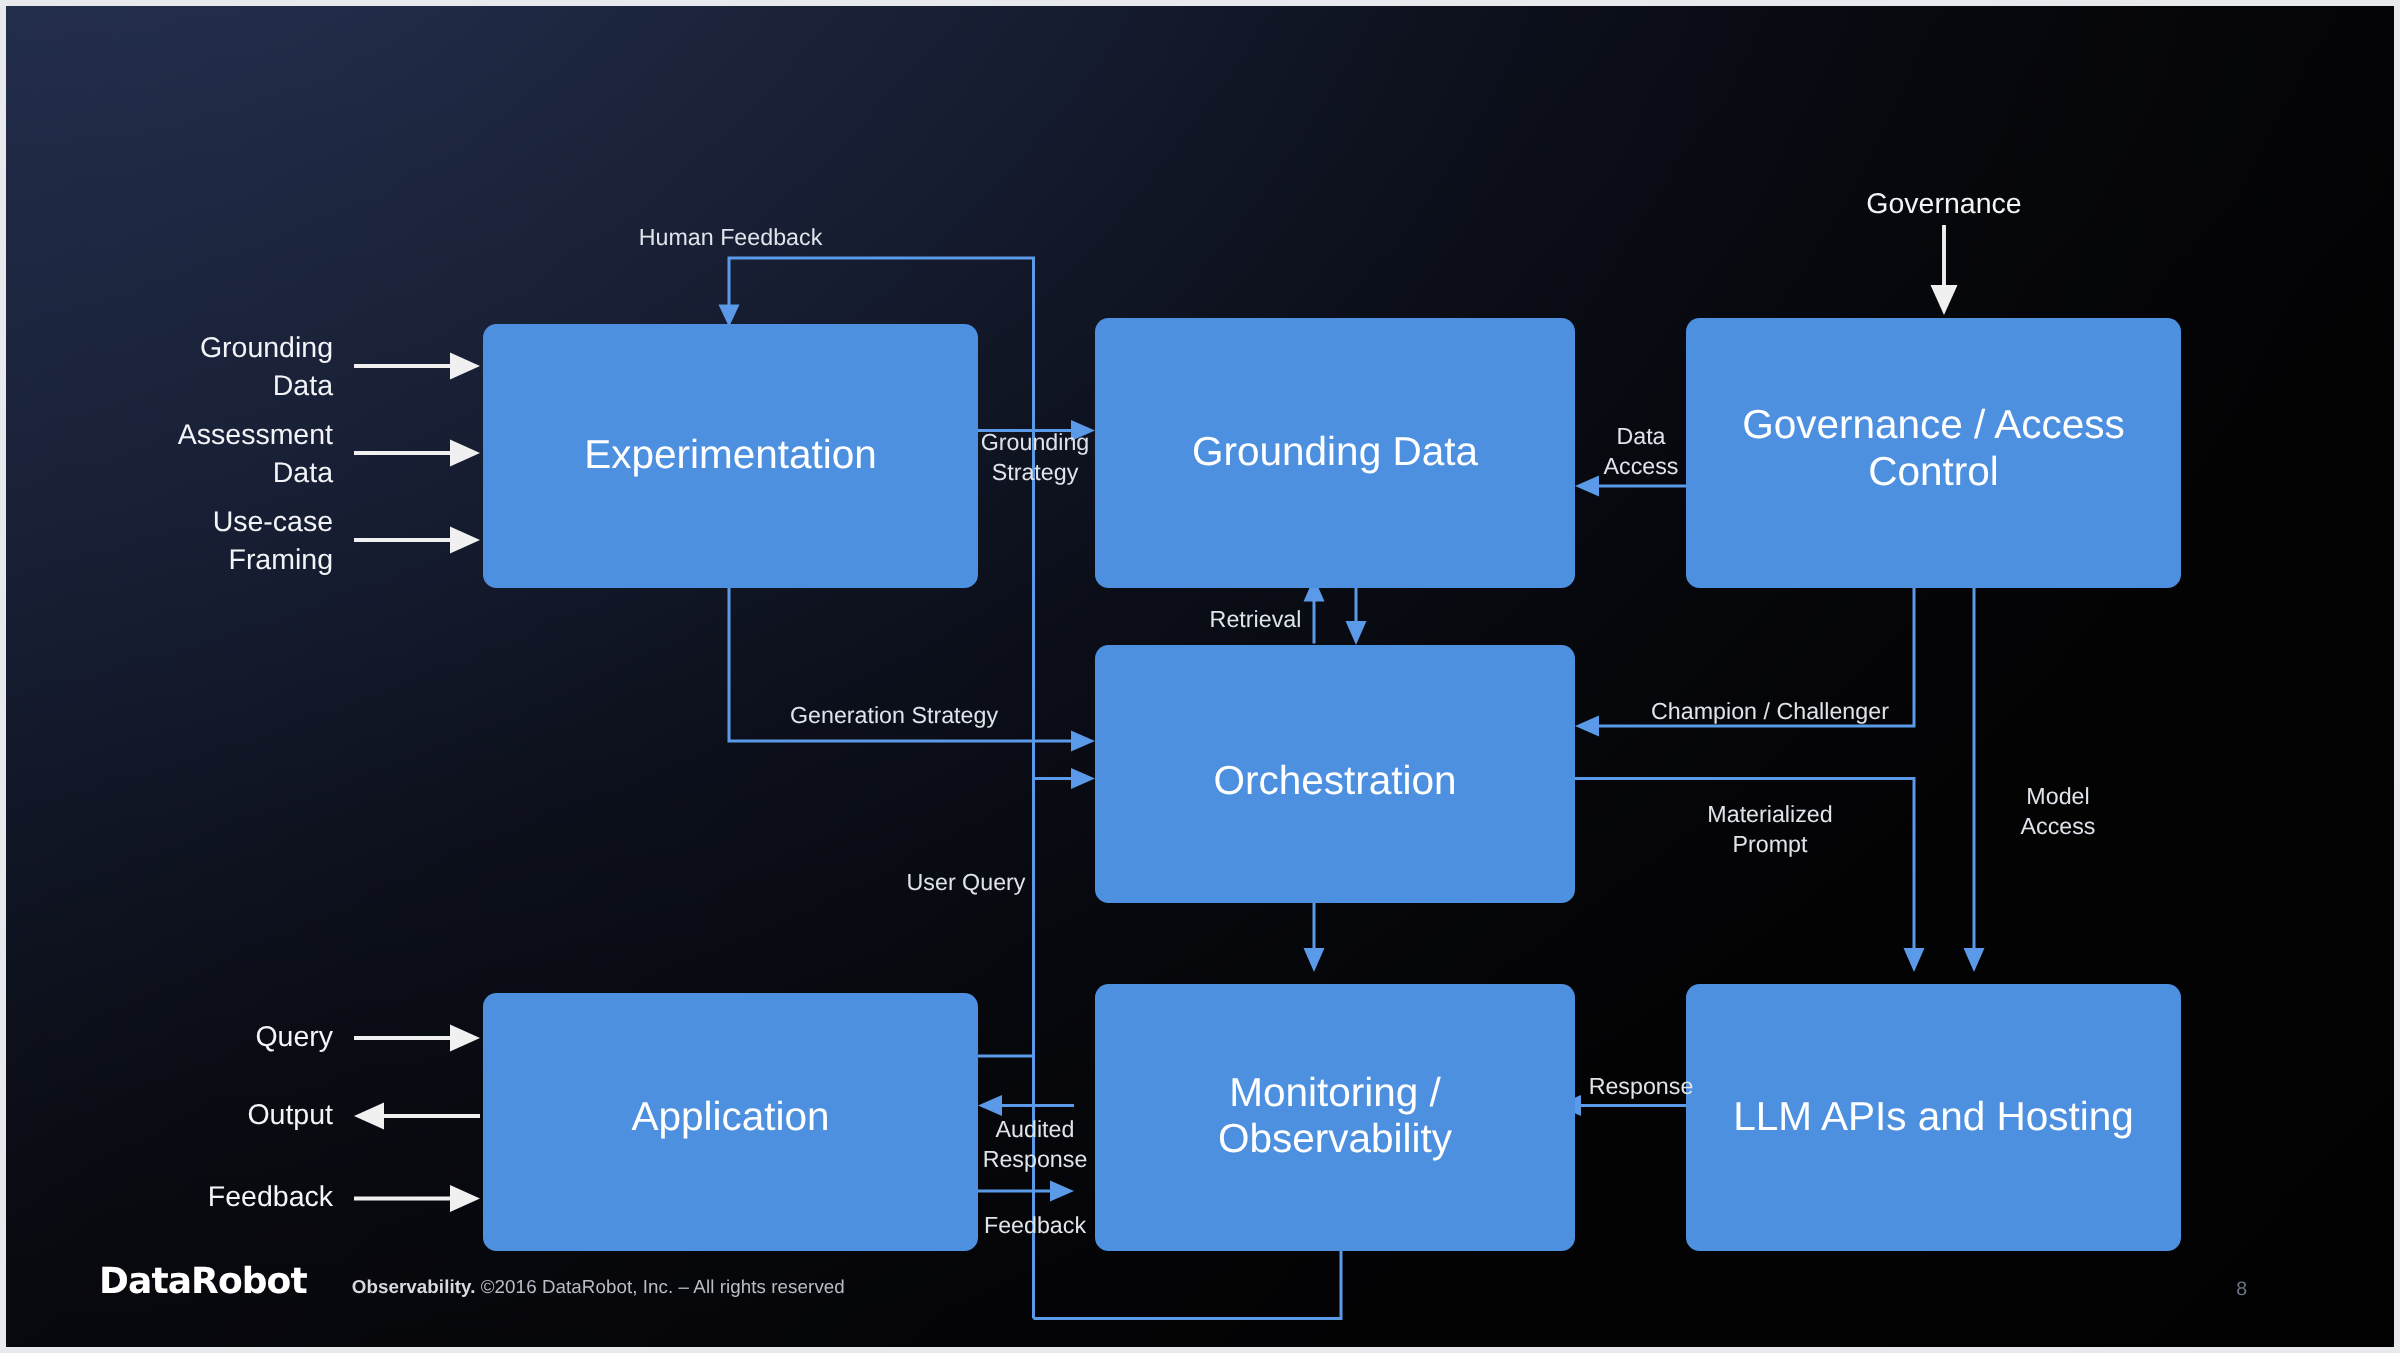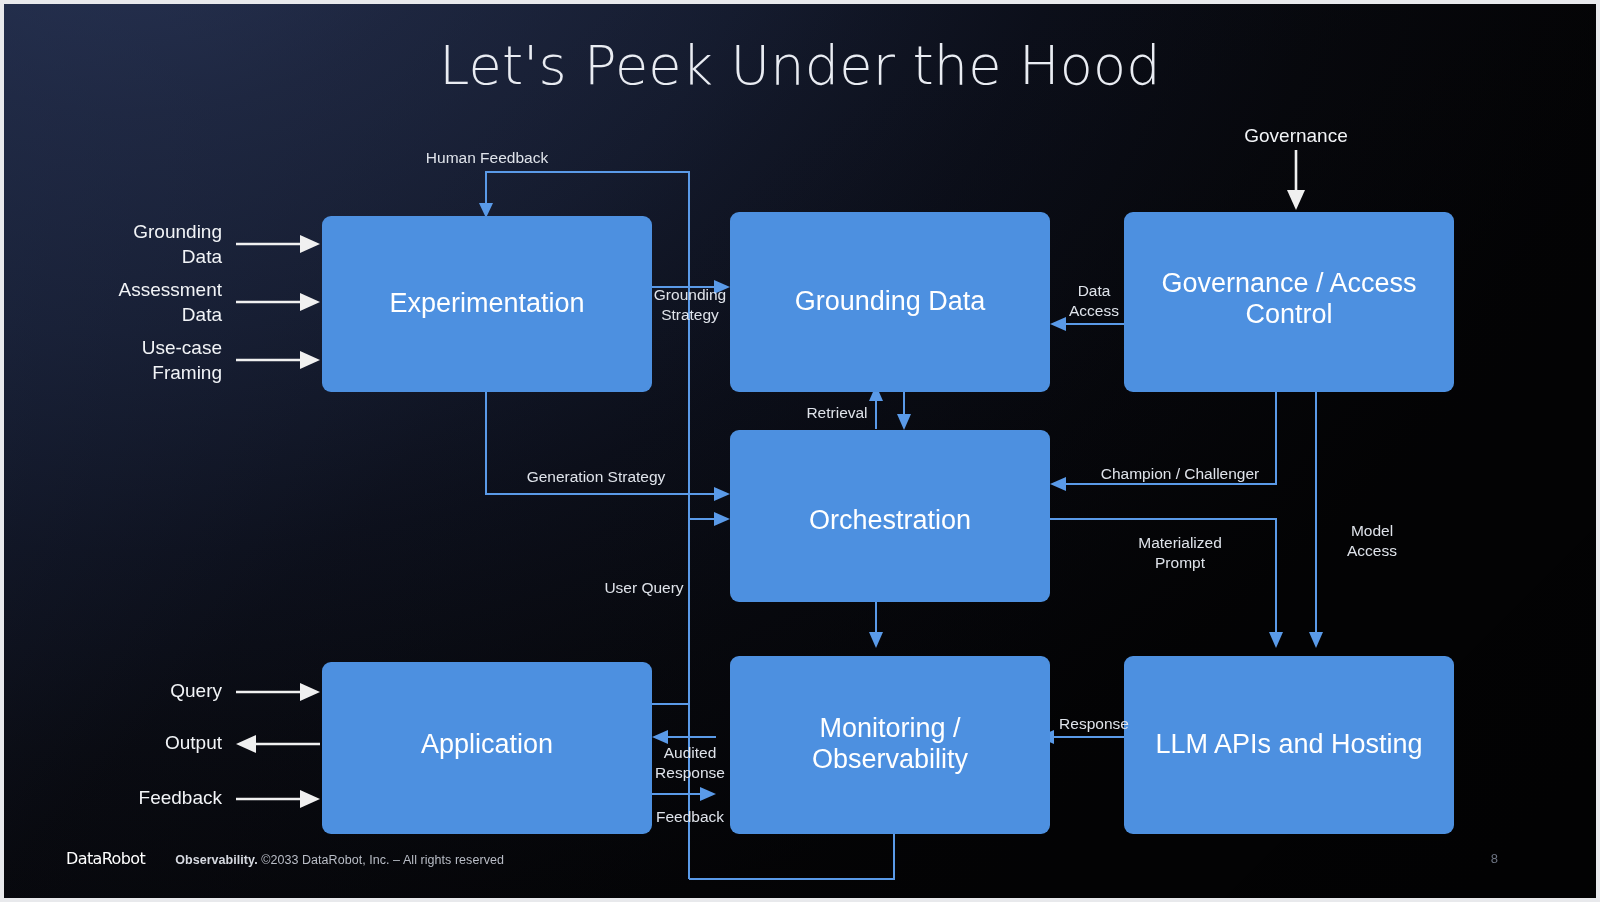--- a/index.html
+++ b/index.html
@@ -69,22 +69,22 @@
   .ext-label.right { text-anchor: end; }
   .ext-label.center { text-anchor: middle; }
   #footer {
     position: absolute;
     left: 62px; bottom: 30px;
     display: flex; align-items: baseline; gap: 30px;
     z-index: 6;
   }
   #logo {
     color: #ffffff;
-    font-size: 16px;
-    font-weight: normal;
+    font-size: 24px;
+    font-weight: bold;
     letter-spacing: -0.6px;
     font-family: "DejaVu Sans", sans-serif;
   }
   #copyright {
     color: #b9bdc6;
     font-size: 12.5px;
     letter-spacing: 0.05px;
   }
   #copyright b { color: #d6d9e0; }
   #pagenum {
@@ -93,21 +93,20 @@
     color: #6d7483;
     font-size: 13px;
     z-index: 6;
   }
 </style>
 </head>
 <body>
 
 <div id="slide">
 
-  <div id="title">Let's Peek Under the Hood</div>
 
   <svg id="diagram" viewBox="0 0 1600 902">
 
     <g>
       <path class="flow-line" d="M 685 875 L 685 168 L 482 168 L 482 202"></path>
       <polygon class="flow-head" points="482,214 475,199 489,199"></polygon>
       <path class="flow-line" d="M 685 875 L 890 875 L 890 830"></path>
     </g>
 
     <g>
@@ -284,19 +283,19 @@
     <text class="edge-label" x="686" y="814">Feedback</text>
 
     <text class="edge-label" x="1090" y="721">Response</text>
 
   </svg>
 
   <div id="footer">
     <div id="logo">DataRobot</div>
     <div id="copyright">
       <b>Observability.</b>
-      <span>©2033 DataRobot, Inc. – All rights reserved</span>
+      <span>©2016 DataRobot, Inc. – All rights reserved</span>
     </div>
   </div>
 
   <div id="pagenum">8</div>
 
 </div>
 
 </body></html>

